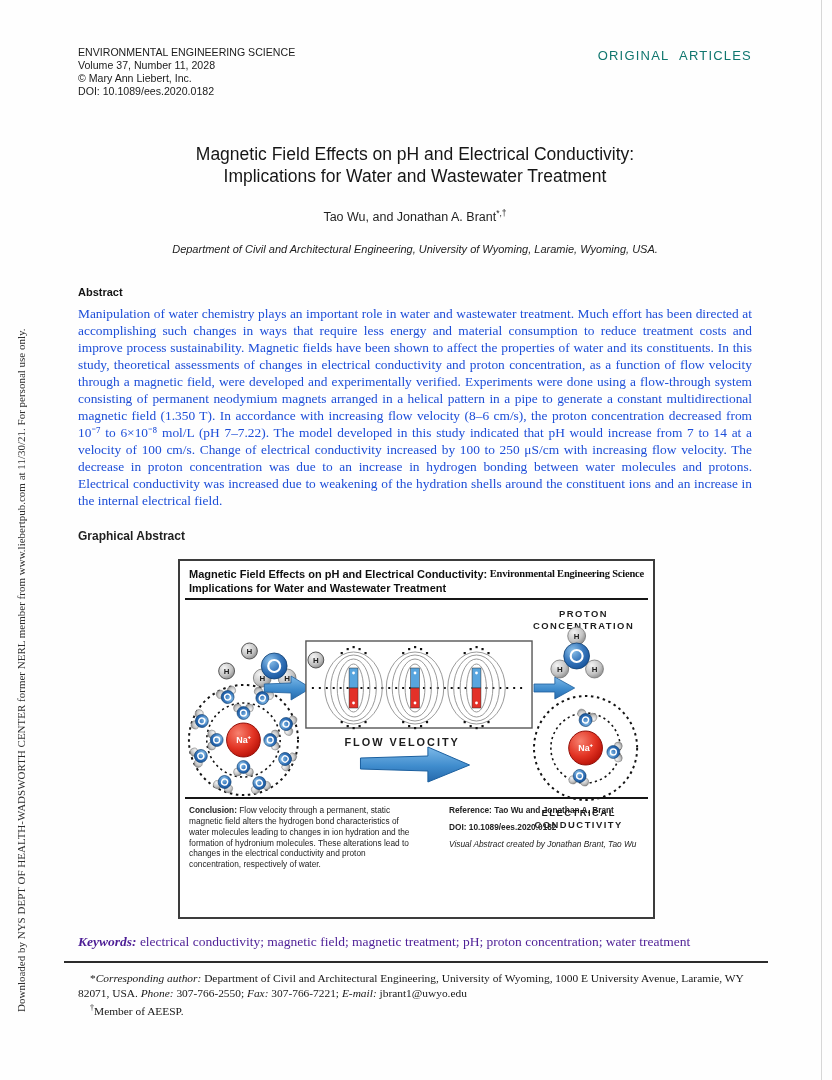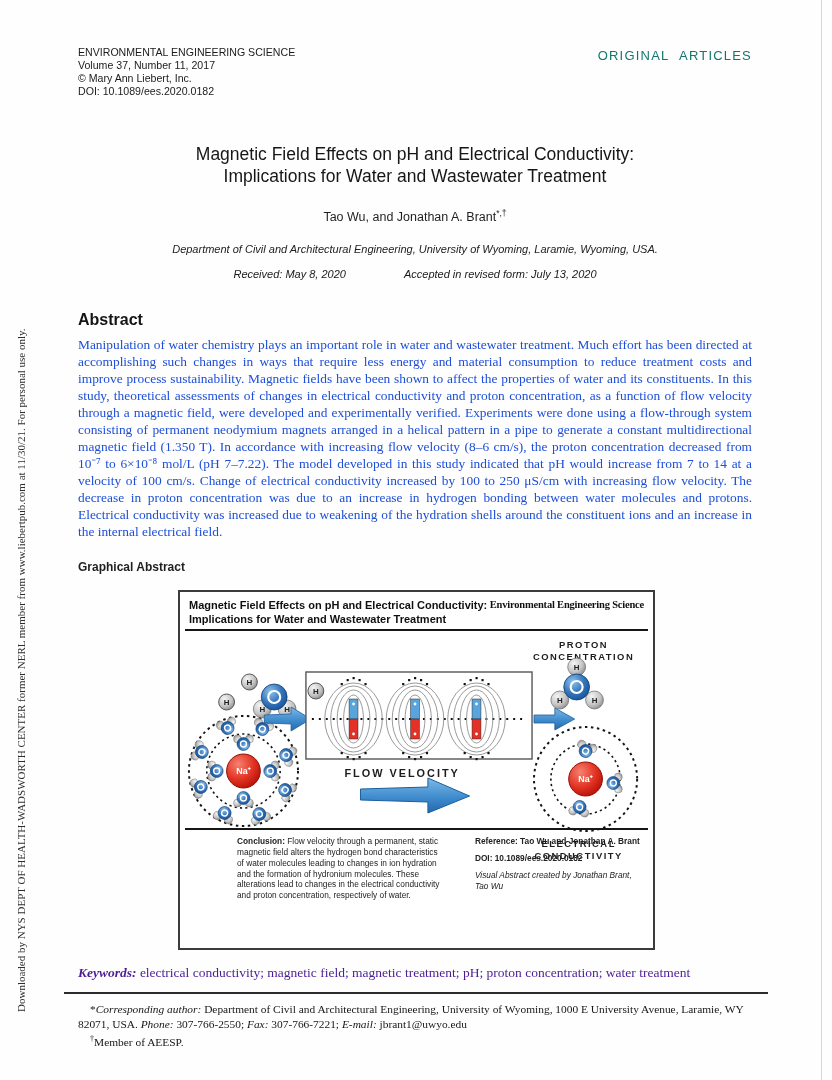--- a/index.html
+++ b/index.html
@@ -16,38 +16,38 @@
   .article-type{font-size:13px;letter-spacing:1.2px;word-spacing:6px;color:#0f766e;padding-top:2px;}
   .title{margin-top:45px;text-align:center;font-family:"Liberation Sans",sans-serif;
         font-size:17.5px;line-height:22px;color:#161616;}
   .authors{margin-top:21px;text-align:center;font-family:"Liberation Sans",sans-serif;font-size:12.5px;}
   .authors sup{font-size:8.5px;}
   .affiliation{margin-top:19px;text-align:center;font-family:"Liberation Sans",sans-serif;
         font-style:italic;font-size:11px;color:#222;}
   .received-row{margin-top:13px;display:flex;justify-content:center;gap:58px;
         font-family:"Liberation Sans",sans-serif;font-style:italic;font-size:11px;color:#191919;}
   .sec-heading{margin-top:31px;font-family:"Liberation Sans",sans-serif;font-weight:bold;
-        font-size:16px;color:#141414;}
+        font-size:11px;color:#141414;}
   .abstract-text{margin-top:7px;font-size:13.4px;line-height:17px;text-align:justify;color:#1d4ed8;}
   .ga-heading{margin-top:20px;font-family:"Liberation Sans",sans-serif;font-weight:bold;font-size:12px;}
   
   .figure{margin:16px 0 0 100px;width:477px;height:360px;border:2px solid #3c3c3c;
         box-sizing:border-box;display:flex;flex-direction:column;background:#fff;}
   .fig-header{display:flex;justify-content:space-between;margin:0 5px;padding:6px 4px 3px 4px;
         border-bottom:2.5px solid #161616;}
   .fig-title{font-family:"Liberation Sans",sans-serif;font-weight:bold;font-size:11px;
         line-height:14px;color:#101010;}
   .fig-journal{font-family:"Liberation Serif",serif;font-weight:bold;font-size:10.5px;
         letter-spacing:-0.2px;padding-top:1px;color:#111;}
   .fig-canvas{position:relative;height:197px;border-radius:12px;}
   .fig-canvas svg{display:block;}
   .fig-footer{margin:0 5px;border-top:2.5px solid #161616;display:flex;flex:1;
         padding:6px 4px;font-family:"Liberation Sans",sans-serif;font-size:8.3px;
         line-height:10.8px;color:#222;}
-  .fig-conclusion{width:226px;margin-left:48px;}
+  .fig-conclusion{width:226px;}
   .fig-refblock{margin-left:34px;}
   .fig-refblock .bld{font-weight:bold;}
   .fig-refblock div{margin-bottom:6px;}
   .fig-credit{font-style:italic;}
   b.inl{font-weight:bold;}
   .figlabel{font-family:"Liberation Sans",sans-serif;font-weight:bold;}
   
   .keywords{margin-top:15px;font-size:13.5px;color:#4c1d95;}
   .kw-label{font-weight:bold;font-style:italic;}
   .foot-rule{margin-top:11px;margin-left:-14px;width:704px;border:0;border-top:2px solid #2c2c2c;}
@@ -62,40 +62,36 @@
 <div class="page">
   <div class="scan-edge-right"></div>
 
   <div class="sidebar-vtext">Downloaded by NYS DEPT OF HEALTH-WADSWORTH CENTER former NERL member from www.liebertpub.com at 11/30/21. For personal use only.</div>
 
   <div class="content">
 
     <div class="header-row">
       <div class="journal-block">
         <div>ENVIRONMENTAL ENGINEERING SCIENCE</div>
-        <div>Volume 37, Number 11, 2017</div>
+        <div>Volume 37, Number 11, 2028</div>
         <div>© Mary Ann Liebert, Inc.</div>
         <div>DOI: 10.1089/ees.2020.0182</div>
       </div>
       <div class="article-type">ORIGINAL ARTICLES</div>
     </div>
 
     <div class="title">
       <div>Magnetic Field Effects on pH and Electrical Conductivity:</div>
       <div>Implications for Water and Wastewater Treatment</div>
     </div>
 
     <div class="authors"><span>Tao Wu, and Jonathan A. Brant</span><sup>*,†</sup></div>
 
     <div class="affiliation">Department of Civil and Architectural Engineering, University of Wyoming, Laramie, Wyoming, USA.</div>
 
-    <div class="received-row">
-      <span>Received: May 8, 2020</span>
-      <span>Accepted in revised form: July 13, 2020</span>
-    </div>
 
     <div class="sec-heading">Abstract</div>
     <div class="abstract-text">Manipulation of water chemistry plays an important role in water and wastewater treatment. Much effort has been directed at accomplishing such changes in ways that require less energy and material consumption to reduce treatment costs and improve process sustainability. Magnetic fields have been shown to affect the properties of water and its constituents. In this study, theoretical assessments of changes in electrical conductivity and proton concentration, as a function of flow velocity through a magnetic field, were developed and experimentally verified. Experiments were done using a flow-through system consisting of permanent neodymium magnets arranged in a helical pattern in a pipe to generate a constant multidirectional magnetic field (1.350 T). In accordance with increasing flow velocity (8–6 cm/s), the proton concentration decreased from 10⁻⁷ to 6×10⁻⁸ mol/L (pH 7–7.22). The model developed in this study indicated that pH would increase from 7 to 14 at a velocity of 100 cm/s. Change of electrical conductivity increased by 100 to 250 μS/cm with increasing flow velocity. The decrease in proton concentration was due to an increase in hydrogen bonding between water molecules and protons. Electrical conductivity was increased due to weakening of the hydration shells around the constituent ions and an increase in the internal electrical field.</div>
 
     <div class="ga-heading">Graphical Abstract</div>
 
     <div class="figure">
       <div class="fig-header">
         <div class="fig-title">
           <div>Magnetic Field Effects on pH and Electrical Conductivity:</div>

